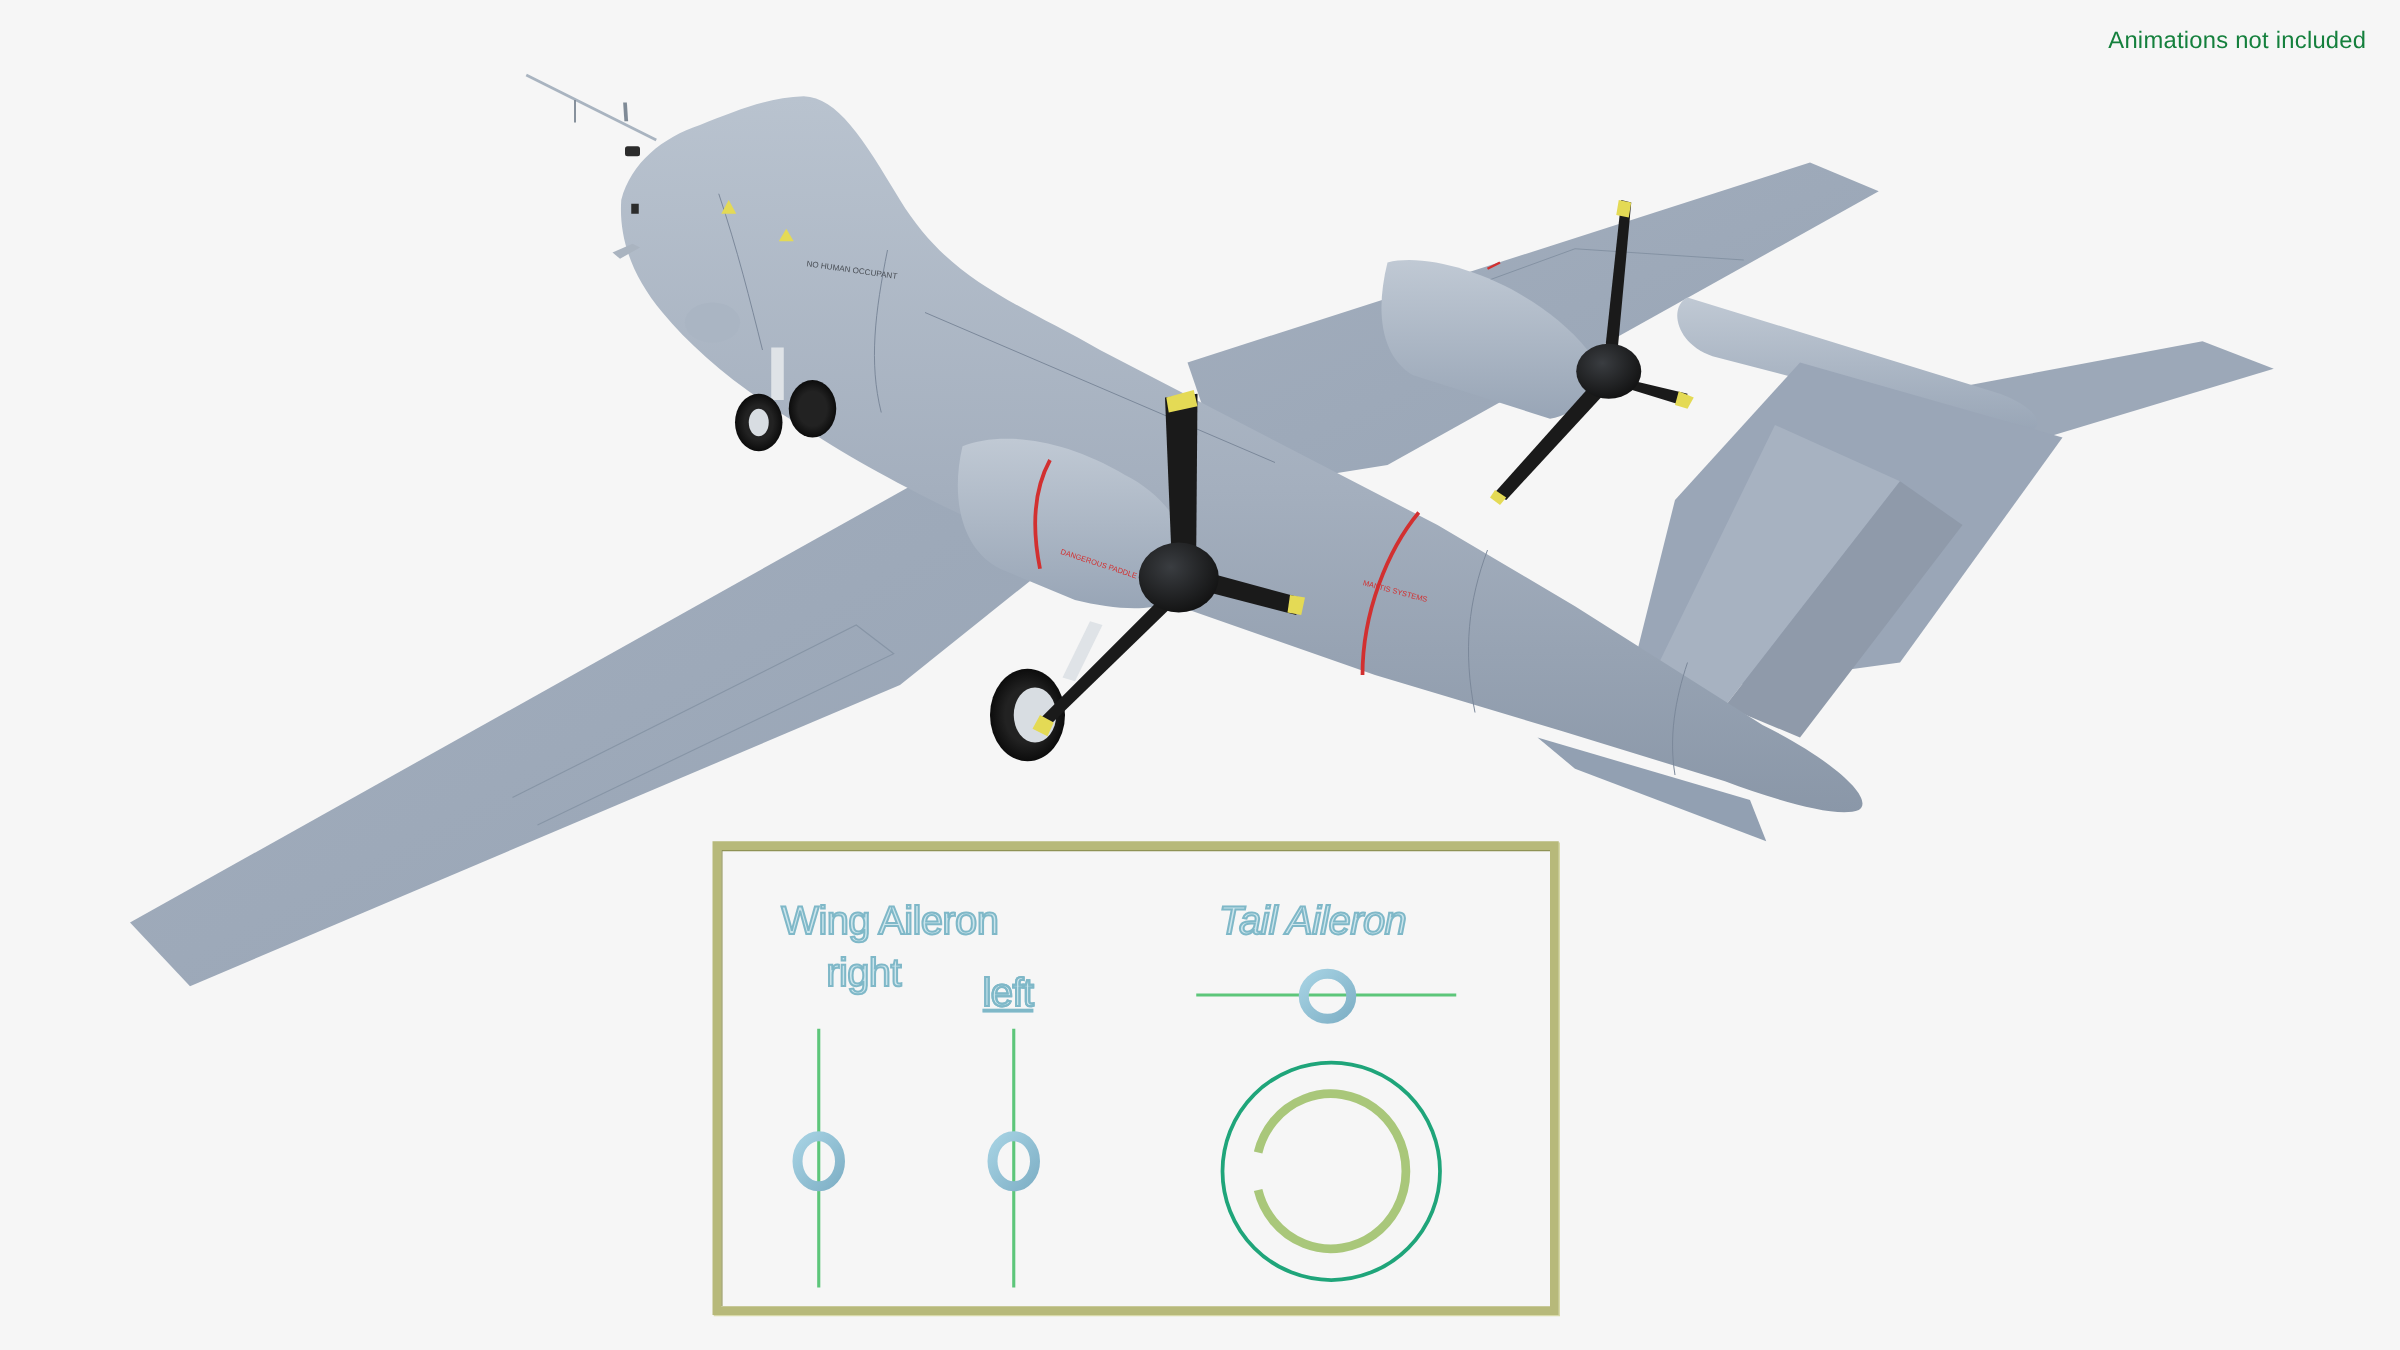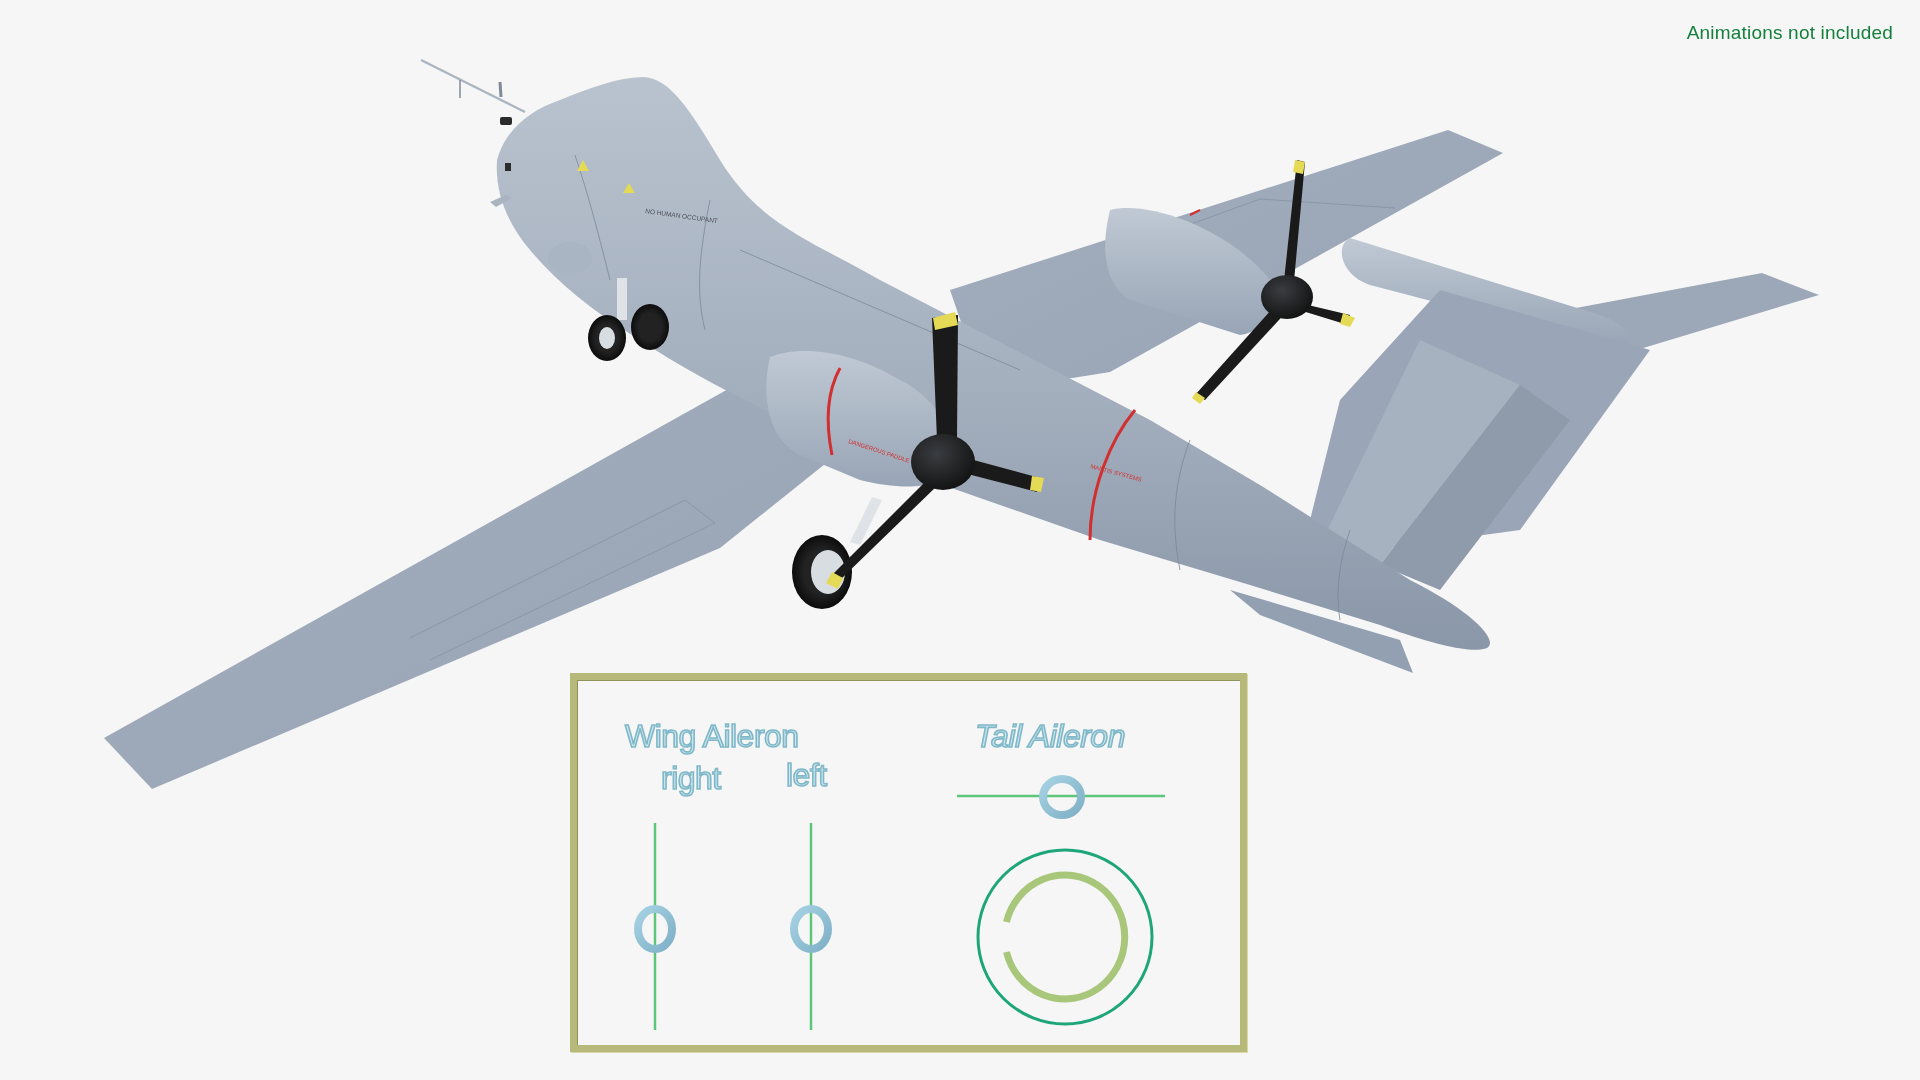--- a/index.html
+++ b/index.html
@@ -155,21 +155,21 @@
       <polygon points="832,572 843,578 838,589 826,583" fill="#e4da55"></polygon>
       <ellipse cx="943" cy="462" rx="32" ry="28" fill="url(#gHub)"></ellipse>
     </g>
   </g>
 </svg>
 
 <div class="panel">
 
   <div class="rig-label" style="left:48px; top:40px;">Wing Aileron</div>
   <div class="rig-label" style="left:48px; top:82px;margin-left:36px;">right</div>
-  <div class="rig-label" style="left:209px; top:79px;">left</div>
+  <div class="rig-label" style="left:209px; top:98px;text-decoration:underline;">left</div>
   <div class="rig-label" style="left:398px; top:40px;font-style:italic;">Tail Aileron</div>
 
   <svg class="rig-svg" width="663" height="365" viewBox="0 0 663 365" xmlns="http://www.w3.org/2000/svg">
     <defs>
       <linearGradient id="gKnob" x1="0" y1="0" x2="1" y2="1">
         <stop offset="0" stop-color="#a6d2e3"></stop>
         <stop offset="1" stop-color="#7fb0c6"></stop>
       </linearGradient>
     </defs>
 

